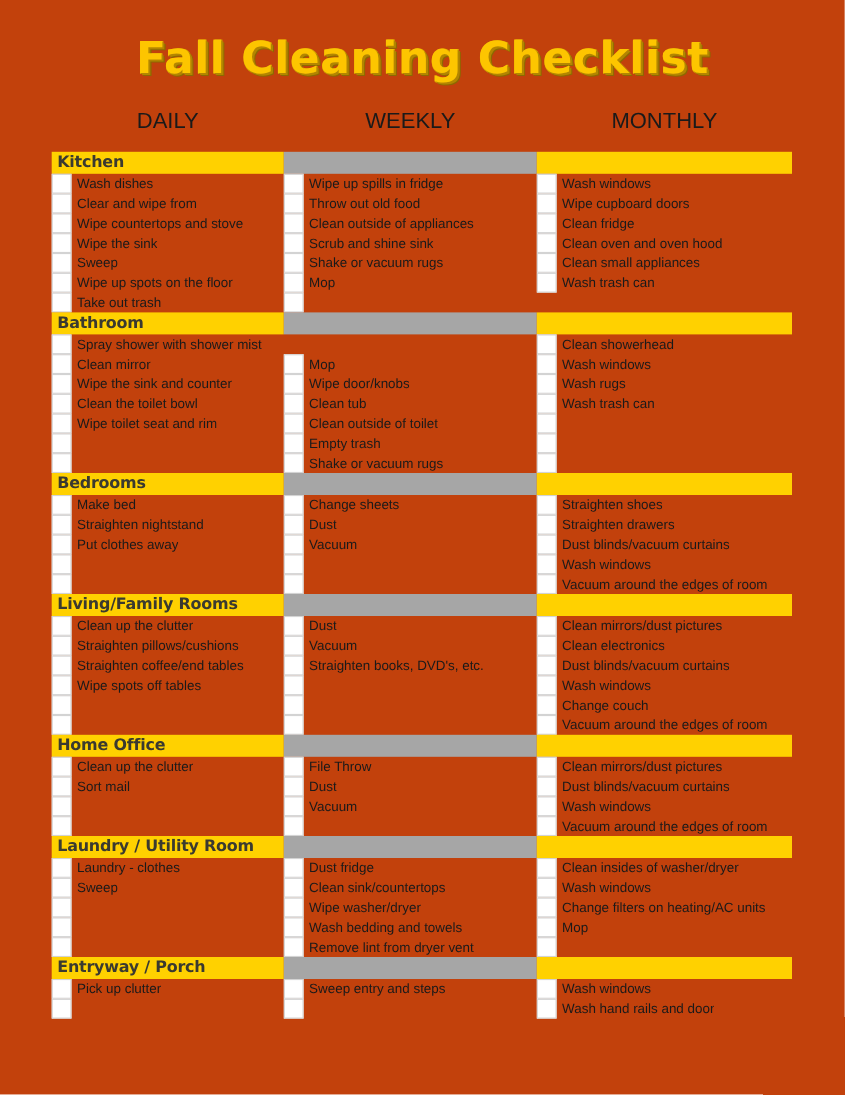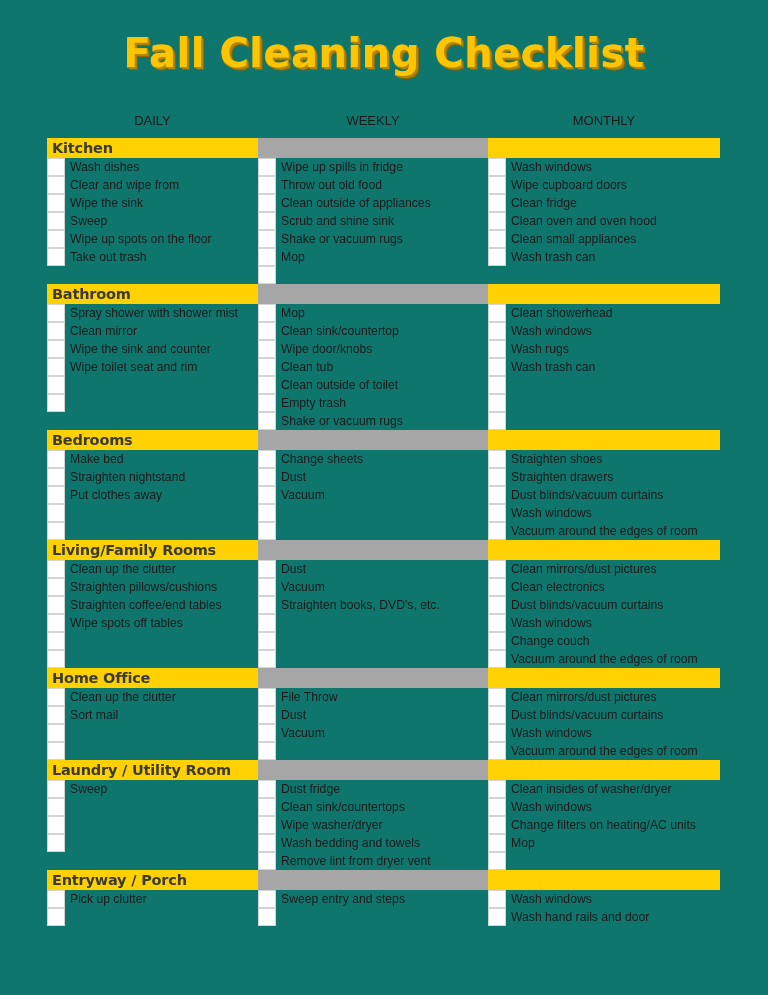--- a/index.html
+++ b/index.html
@@ -4,21 +4,21 @@
 <style>
   * { box-sizing: border-box; margin: 0; padding: 0; }
   html, body {
     width: 768px; height: 995px;
     background: #ffffff;
     font-family: "Liberation Sans", sans-serif;
   }
   .page {
     position: relative;
     width: 768px; height: 995px;
-    background: #0f766e;
+    background: #c2410c;
     overflow: hidden;
   }
 
   
   .title-wrap {
     width: 100%;
     text-align: center;
     padding-top: 30px;
   }
   .title {
@@ -32,24 +32,24 @@
        1px 1px 0 #b38600,
        2px 2px 0 #b38600,
        3px 3px 0 #8c6900,
        1px 0 0 #d6a400,
        0 1px 0 #d6a400;
   }
 
   
   .colheads {
     position: absolute;
-    left: 47px; top: 113px;
+    left: 47px; top: 99px;
     width: 673px;
     display: flex;
-    font-size: 13px;
+    font-size: 20px;
     color: #1a1a1a;
     justify-content: center;
   }
   .colhead {
     text-align: center;
   }
   .ch-daily   { width: 211px; }
   .ch-weekly  { width: 230px; }
   .ch-monthly { width: 232px; }
 
@@ -152,20 +152,24 @@
             <div class="row">
               <div class="checkbox"></div>
               <div class="item-text">Wash dishes</div>
             </div>
             <div class="row">
               <div class="checkbox"></div>
               <div class="item-text">Clear and wipe from</div>
             </div>
             <div class="row">
               <div class="checkbox"></div>
+              <div class="item-text">Wipe countertops and stove</div>
+            </div>
+            <div class="row">
+              <div class="checkbox"></div>
               <div class="item-text">Wipe the sink</div>
             </div>
             <div class="row">
               <div class="checkbox"></div>
               <div class="item-text">Sweep</div>
             </div>
             <div class="row">
               <div class="checkbox"></div>
               <div class="item-text">Wipe up spots on the floor</div>
             </div>
@@ -249,39 +253,39 @@
             <div class="row">
               <div class="checkbox"></div>
               <div class="item-text">Clean mirror</div>
             </div>
             <div class="row">
               <div class="checkbox"></div>
               <div class="item-text">Wipe the sink and counter</div>
             </div>
             <div class="row">
               <div class="checkbox"></div>
+              <div class="item-text">Clean the toilet bowl</div>
+            </div>
+            <div class="row">
+              <div class="checkbox"></div>
               <div class="item-text">Wipe toilet seat and rim</div>
             </div>
             <div class="row">
               <div class="checkbox"></div>
               <div class="item-text"></div>
             </div>
             <div class="row">
               <div class="checkbox"></div>
               <div class="item-text"></div>
             </div>
           </div>
           <div class="col col-weekly">
             <div class="row">
               <div class="checkbox"></div>
               <div class="item-text">Mop</div>
-            </div>
-            <div class="row">
-              <div class="checkbox"></div>
-              <div class="item-text">Clean sink/countertop</div>
             </div>
             <div class="row">
               <div class="checkbox"></div>
               <div class="item-text">Wipe door/knobs</div>
             </div>
             <div class="row">
               <div class="checkbox"></div>
               <div class="item-text">Clean tub</div>
             </div>
             <div class="row">
@@ -565,20 +569,24 @@
           <div class="band band-daily">
             <span class="sec-title">Laundry / Utility Room</span>
           </div>
           <div class="band band-weekly"></div>
           <div class="band band-monthly"></div>
         </div>
         <div class="sec-body">
           <div class="col col-daily">
             <div class="row">
               <div class="checkbox"></div>
+              <div class="item-text">Laundry - clothes</div>
+            </div>
+            <div class="row">
+              <div class="checkbox"></div>
               <div class="item-text">Sweep</div>
             </div>
             <div class="row">
               <div class="checkbox"></div>
               <div class="item-text"></div>
             </div>
             <div class="row">
               <div class="checkbox"></div>
               <div class="item-text"></div>
             </div>

